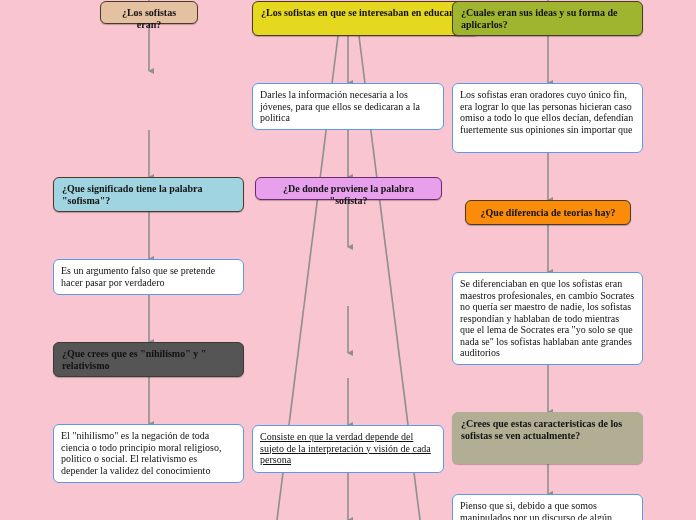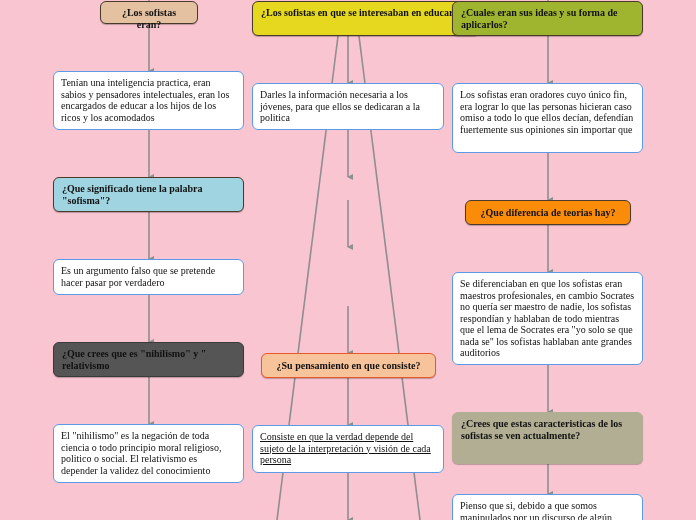--- a/index.html
+++ b/index.html
@@ -57,44 +57,41 @@
       <line x1="548" y1="153" x2="548" y2="200" marker-end="url(#arr)"></line>
       <line x1="548" y1="225" x2="548" y2="272" marker-end="url(#arr)"></line>
       <line x1="548" y1="365" x2="548" y2="412" marker-end="url(#arr)"></line>
       <line x1="548" y1="447" x2="548" y2="494" marker-end="url(#arr)"></line>
     </g>
   </svg>
 
   <div class="node q center" style="left:100px;top:1px;width:98px;height:23px;background:#e4c1a1;line-height:12px;">
     <span>¿Los sofistas eran?</span>
   </div>
-  <div class="node a" style="left:53px;top:71px;width:191px;height:59px;">
-    <span>Tenían una inteligencia practica, eran sabios y pensadores intelectuales, eran los encargados de educar a los hijos de los ricos  y los acomodados</span>
-  </div>
   <div class="node q" style="left:53px;top:177px;width:191px;height:35px;background:#a0d4e0;">
     <span>¿Que significado tiene la palabra "sofisma"?</span>
   </div>
   <div class="node a" style="left:53px;top:259px;width:191px;height:36px;">
     <span>Es un argumento falso que se pretende hacer pasar por verdadero</span>
   </div>
   <div class="node q" style="left:53px;top:342px;width:191px;height:35px;background:#555555;border-color:#3a3a3a;">
     <span>¿Que crees que es "nihilismo" y " relativismo</span>
   </div>
   <div class="node a" style="left:53px;top:424px;width:191px;height:59px;">
     <span>El "nihilismo" es la negación de toda ciencia o todo principio moral religioso, politico o social. El relativismo es depender la validez del conocimiento</span>
   </div>
 
   <div class="node q" style="left:252px;top:1px;width:228px;height:35px;background:#e6d81e;">
     <span>¿Los sofistas en que se interesaban en educar?</span>
   </div>
   <div class="node a" style="left:252px;top:83px;width:192px;height:47px;">
     <span>Darles la información necesaria a los jóvenes, para que ellos se dedicaran a la politica</span>
   </div>
-  <div class="node q center" style="left:261px;top:353px;width:175px;height:25px;background:#f6c39a;border:1.5px solid #e8582a;line-height:13px;">
-    <span>¿Su pensamiento en que consiste?</span>
+  <div class="node q center" style="left:255px;top:177px;width:187px;height:23px;background:#e8a0ec;border-color:#6a2a6e;line-height:12px;">
+    <span>¿De donde proviene la palabra "sofista?</span>
   </div>
   <div class="node a" style="left:252px;top:425px;width:192px;height:48px;text-decoration:underline;">
     <span>Consiste en que la verdad depende del sujeto de la interpretación y visión de cada persona</span>
   </div>
 
   <div class="node q" style="left:452px;top:1px;width:191px;height:35px;background:#9fb52f;">
     <span>¿Cuales eran sus ideas y su forma de aplicarlos?</span>
   </div>
   <div class="node a" style="left:452px;top:83px;width:191px;height:70px;">
     <span>Los sofistas eran oradores cuyo único fin, era lograr lo que las personas hicieran caso omiso  a todo lo que ellos decían, defendían   fuertemente sus opiniones sin importar que</span>

